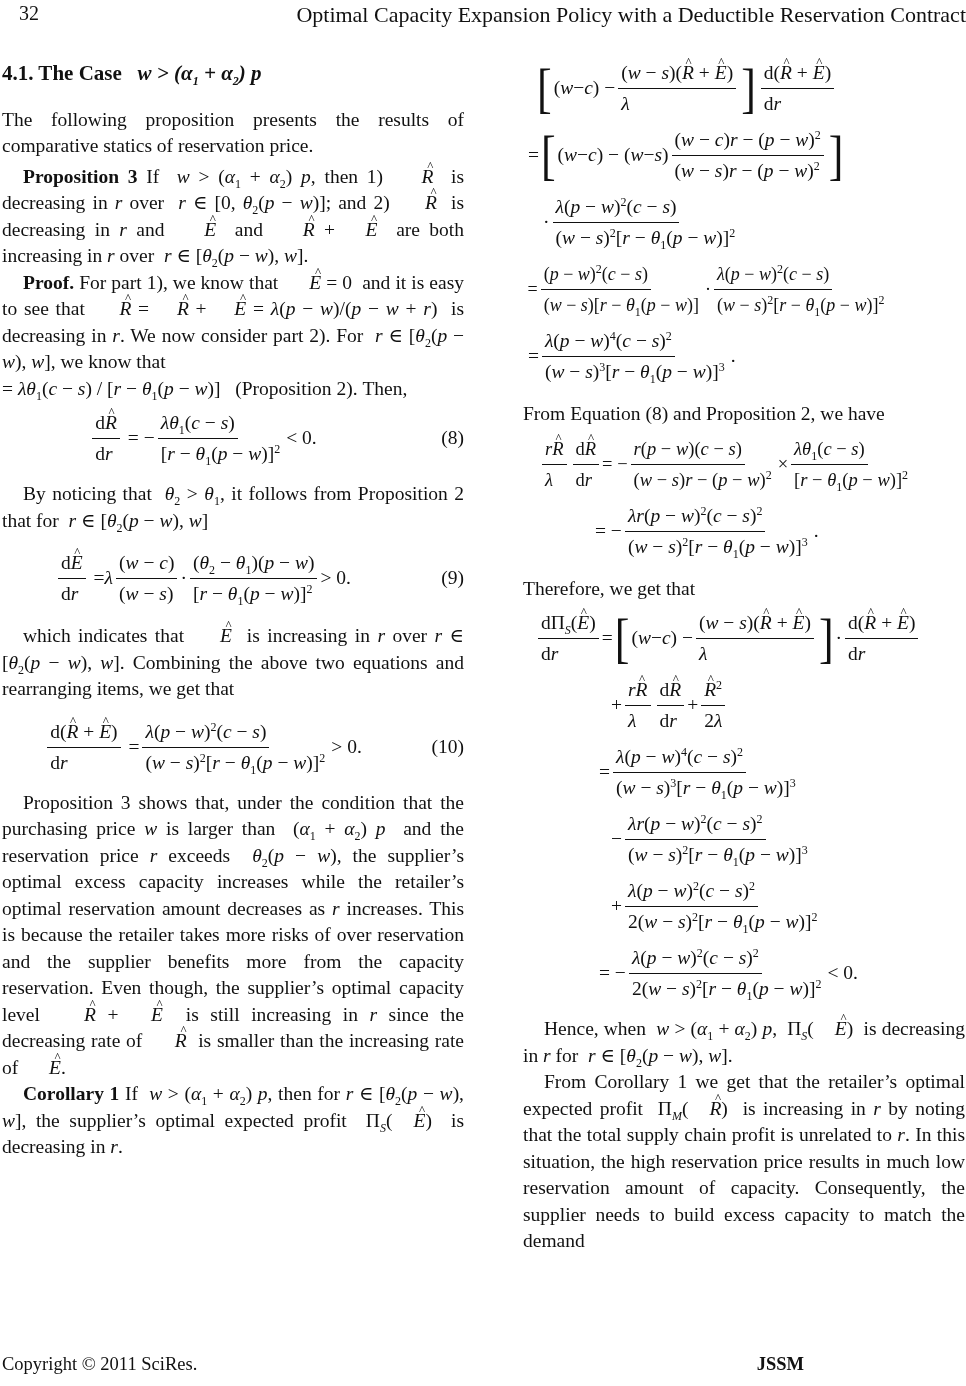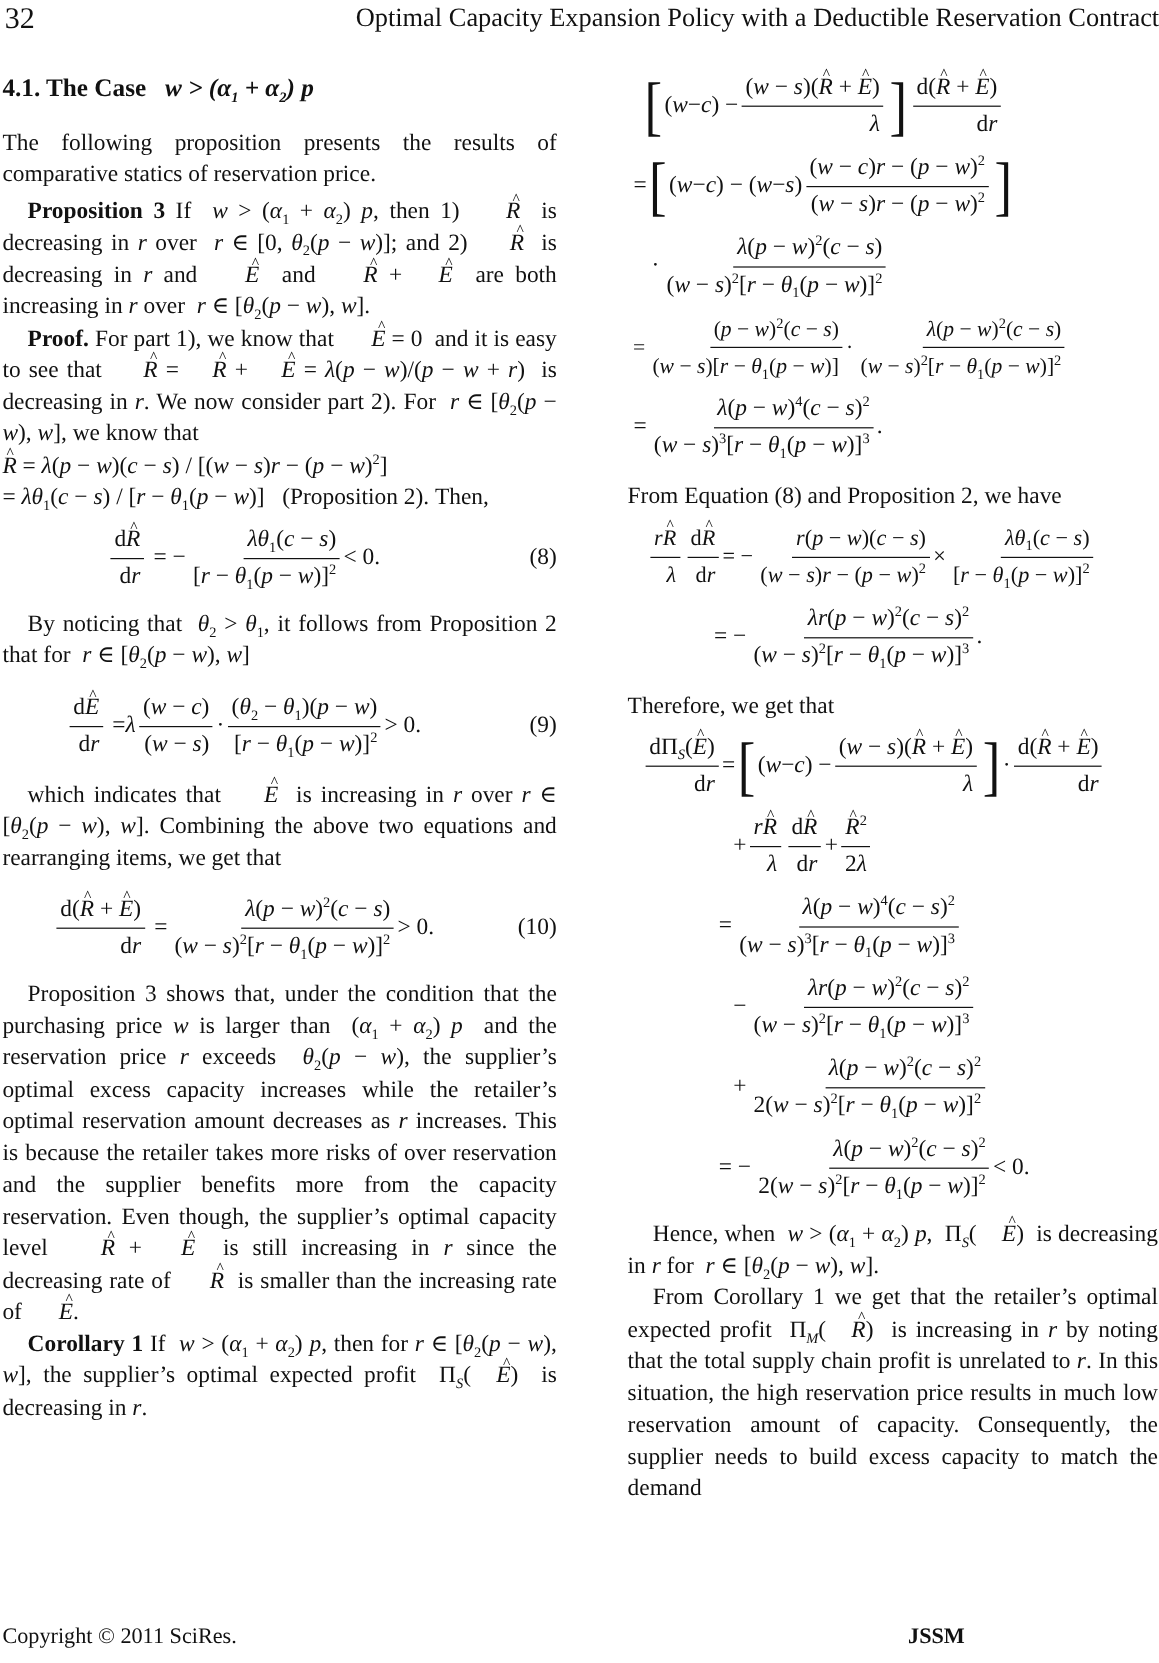--- a/index.html
+++ b/index.html
@@ -1,37 +1,37 @@
 <!DOCTYPE html>
 <html><head>
 <meta charset="utf-8">
 <style>
   html, body { margin:0; padding:0; background:#ffffff; }
   body { width:966px; height:1386px; position:relative; overflow:hidden;
          font-family:"Liberation Serif","DejaVu Serif",serif; color:#111; font-size:19.5px; }
   .header { position:absolute; top:0; left:0; width:966px; height:30px; }
-  .page-num { position:absolute; left:4px; top:2px; font-size:25px; }
+  .page-num { position:absolute; left:19px; top:2px; font-size:20px; }
   .running-title { position:absolute; left:0; right:0; top:2px; text-align:right; font-size:22px; }
   .col { position:absolute; top:52px; width:462px; line-height:26.5px; text-align:justify; }
   .col-left { left:2px; }
   .col-right { left:523px; width:442px; }
   .section-title { font-weight:bold; font-size:21px; margin:8px 0 20px 0; }
   .section-title .m { font-weight:bold; }
   p { margin:0; }
   .ind { text-indent:21px; }
   .b { font-weight:bold; }
   .i, .m { font-style:italic; }
   .m { font-family:"Liberation Serif","DejaVu Serif",serif; }
   sub, sup { font-size:12px; line-height:0; }
   .hat { position:relative; display:inline-block; }
   .hat::before { content:"^"; position:absolute; top:-11px; left:50%; transform:translateX(-40%); font-size:13px; font-style:normal; }
   .eq { display:flex; align-items:center; margin:12px 0; }
   .eq .body { flex:1; display:flex; align-items:center; justify-content:center; }
   .eq .num { width:60px; text-align:right; font-style:normal; }
-  .frac { display:inline-flex; flex-direction:column; align-items:flex-end; vertical-align:middle; margin:0 3px; }
+  .frac { display:inline-flex; flex-direction:column; align-items:flex-start; vertical-align:middle; margin:0 3px; }
   .frac > span { display:block; padding:0 3px; white-space:nowrap; line-height:30px; }
   .frac > span.num-part { border-bottom:1.3px solid #111; }
   .blk { display:flex; align-items:center; margin:6px 0; white-space:nowrap; }
   .bigbr { font-size:44px; font-weight:100; line-height:1; font-style:normal; transform:scaleY(1.25); display:inline-block; margin:0 2px; }
   .footer { position:absolute; top:1354px; left:0; width:808px; height:28px; }
   .copyright { position:absolute; left:2px; top:0; font-size:18.5px; }
   .journal { position:absolute; right:4px; top:0; font-size:18.5px; font-weight:bold; }
 </style>
 </head>
 <body>
@@ -51,21 +51,20 @@
 
   <p class="ind" style="margin-top:4px;">
     <span class="b">Proposition 3</span>
     <span>If&nbsp; <i>w</i> &gt; (<i>α</i><sub>1</sub> + <i>α</i><sub>2</sub>) <i>p</i>, then 1)&nbsp; <i class="hat">R</i>&nbsp; is decreasing in <i>r</i> over&nbsp; <i>r</i> ∈ [0, <i>θ</i><sub>2</sub>(<i>p</i> − <i>w</i>)]; and 2)&nbsp; <i class="hat">R</i>&nbsp; is decreasing in <i>r</i> and&nbsp; <i class="hat">E</i>&nbsp; and&nbsp; <i class="hat">R</i> + <i class="hat">E</i>&nbsp; are both increasing in <i>r</i> over&nbsp; <i>r</i> ∈ [<i>θ</i><sub>2</sub>(<i>p</i> − <i>w</i>), <i>w</i>].</span>
   </p>
 
   <p class="ind">
     <span class="b">Proof.</span>
     <span>For part 1), we know that&nbsp; <i class="hat">E</i> = 0&nbsp; and it is easy to see that&nbsp; <i class="hat">R</i> = <i class="hat">R</i> + <i class="hat">E</i> = <i>λ</i>(<i>p</i> − <i>w</i>)/(<i>p</i> − <i>w</i> + <i>r</i>)&nbsp; is decreasing in <i>r</i>. We now consider part 2). For&nbsp; <i>r</i> ∈ [<i>θ</i><sub>2</sub>(<i>p</i> − <i>w</i>), <i>w</i>], we know that</span>
   </p>
-  <p><i class="hat">R</i> = <i>λ</i>(<i>p</i> − <i>w</i>)(<i>c</i> − <i>s</i>) / [(<i>w</i> − <i>s</i>)<i>r</i> − (<i>p</i> − <i>w</i>)<sup>2</sup>]</p>
   <p>= <i>λθ</i><sub>1</sub>(<i>c</i> − <i>s</i>) / [<i>r</i> − <i>θ</i><sub>1</sub>(<i>p</i> − <i>w</i>)]&nbsp;&nbsp; <span>(Proposition 2). Then,</span></p>
 
   <div class="eq" style="margin-top:6px;">
     <div class="body">
       <span class="frac">
           <span class="num-part">d<i class="hat">R</i></span>
           <span>d<i>r</i></span>
         </span>
       &nbsp;= −
       <span class="frac">

